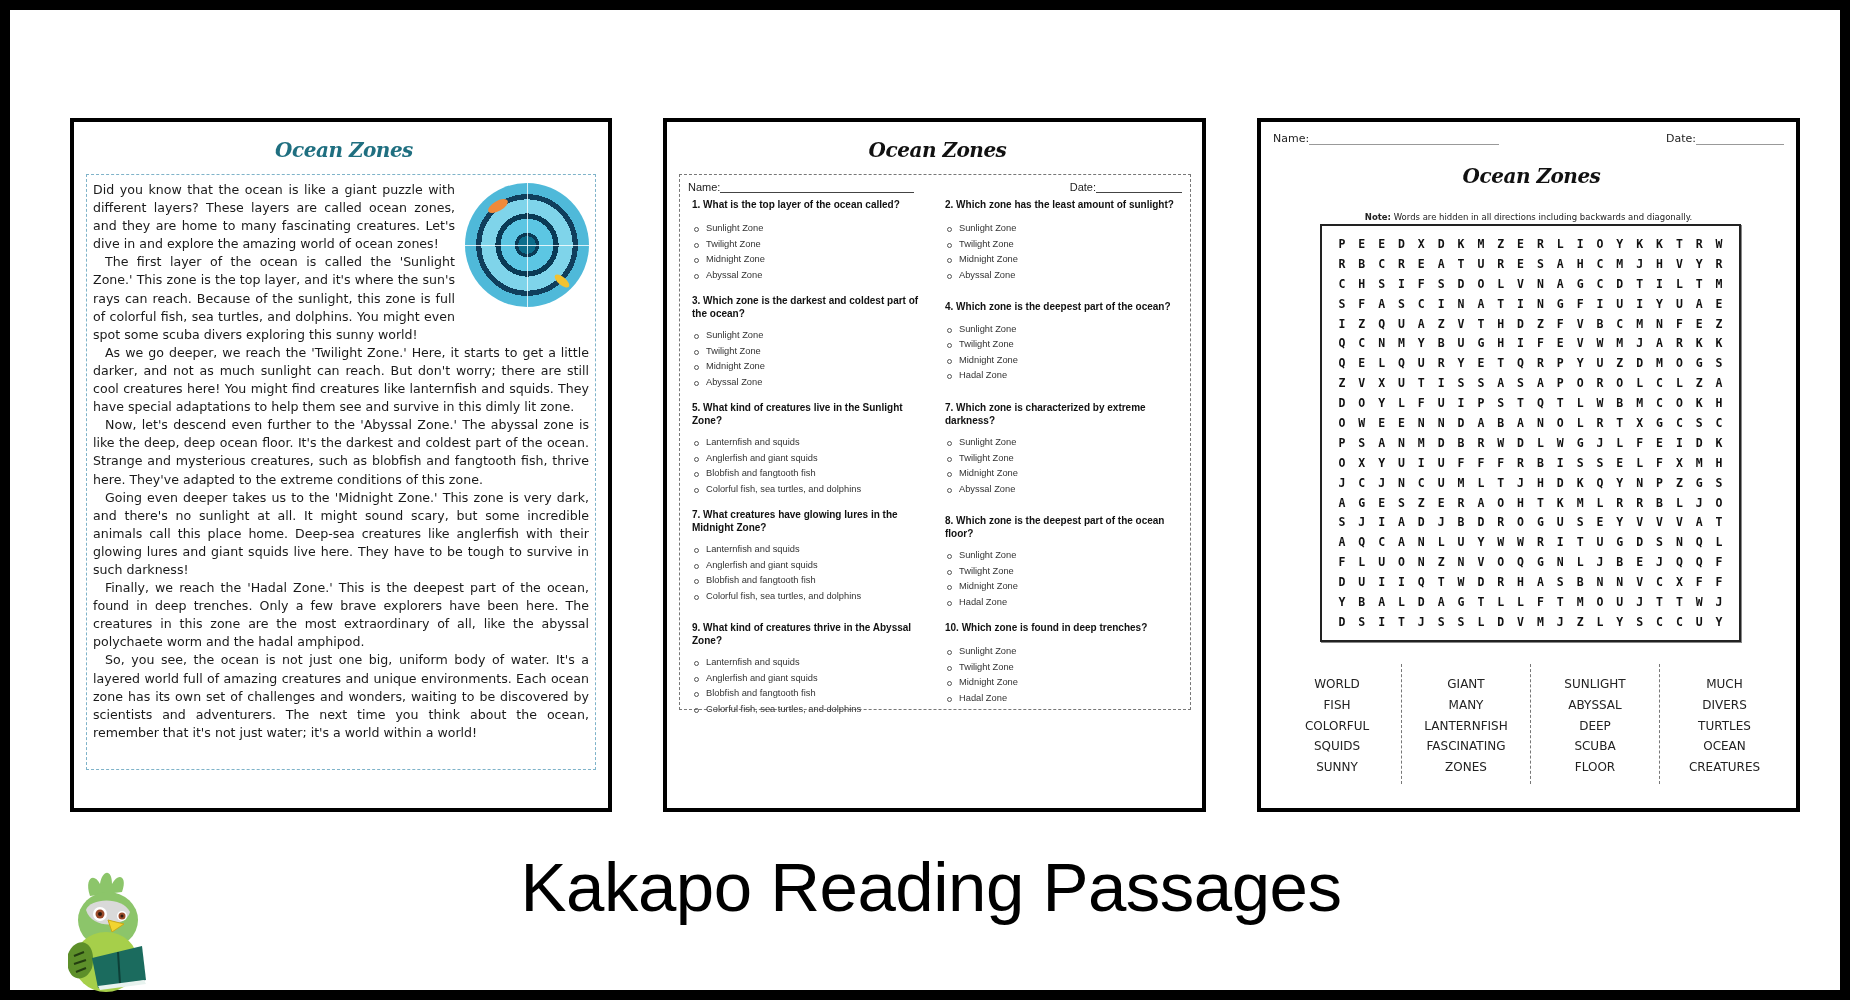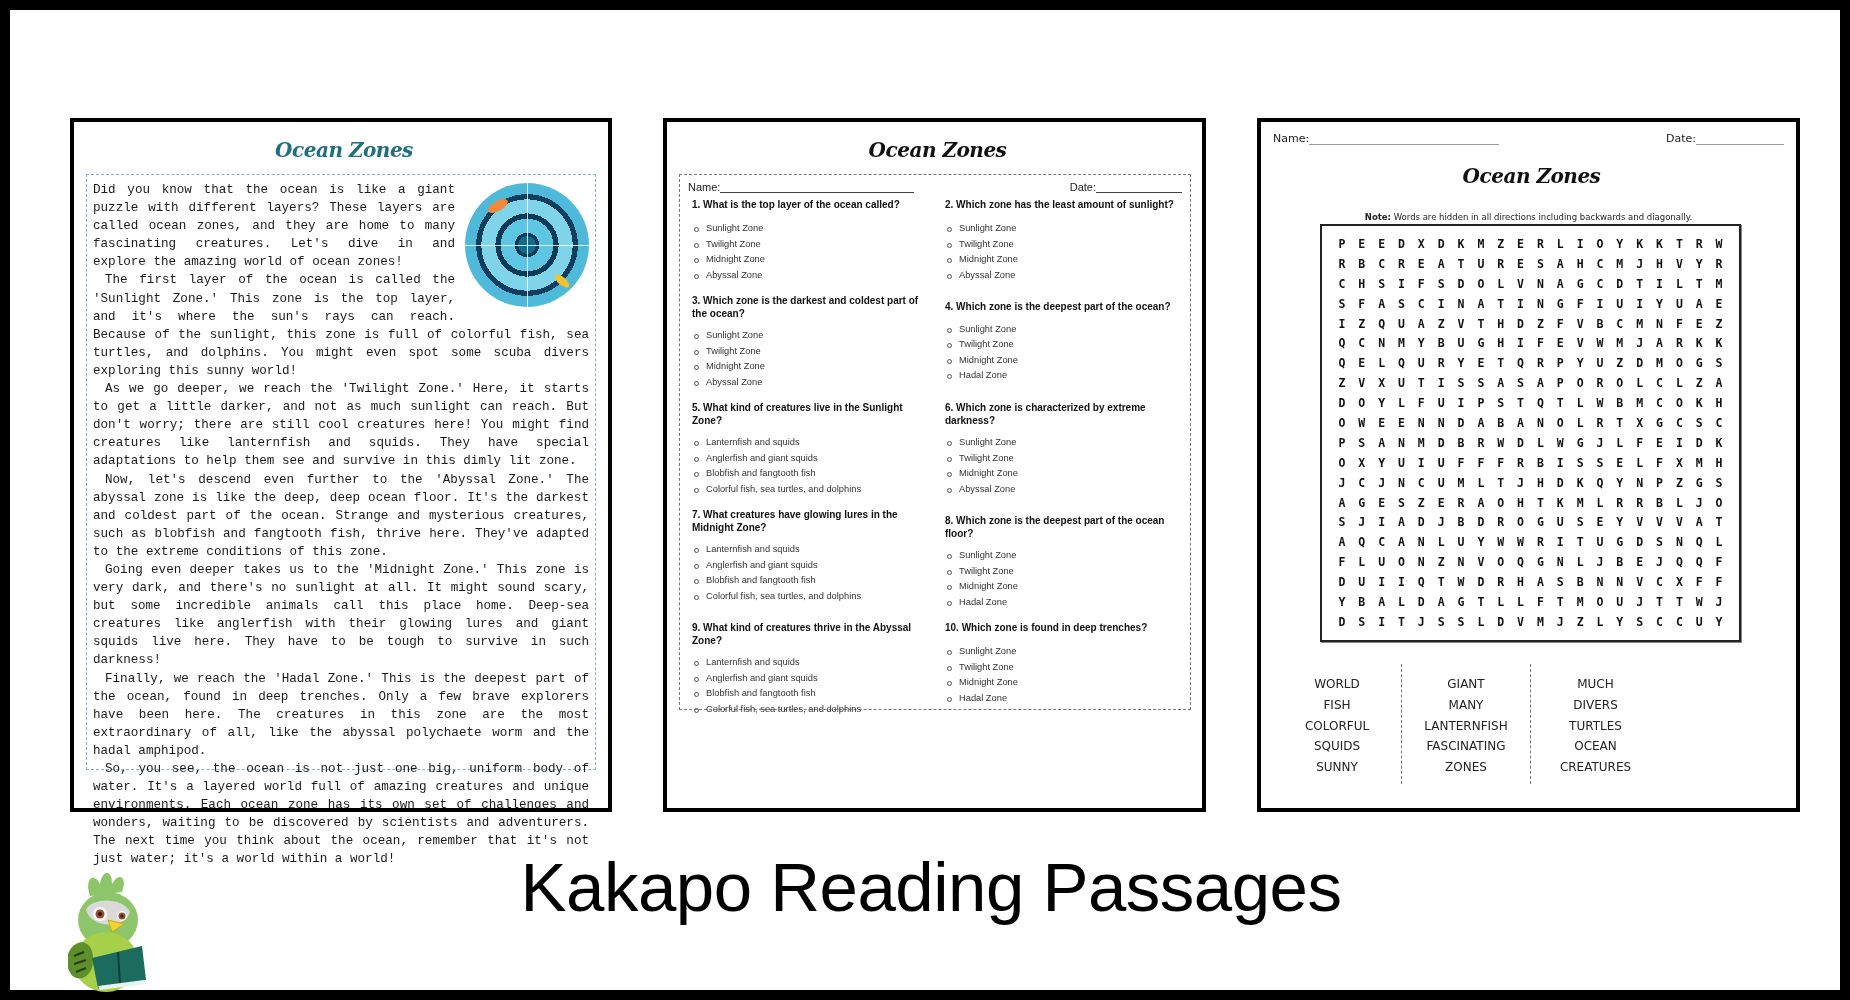--- a/index.html
+++ b/index.html
@@ -11,21 +11,21 @@
   #page1 { left: 60px; width: 542px; }
   #page2 { left: 653px; width: 543px; }
   #page3 { left: 1247px; width: 543px; }
 
   .script-title { font-family: "DejaVu Serif", serif; font-style: italic; font-weight: bold; font-size: 20px; text-align: center; letter-spacing: -0.5px; padding-left: 6px; }
 
   
   #page1 .script-title { position: absolute; top: 16px; left: 0; right: 0; color: #1f6f80; }
   .passage-box { position: absolute; left: 12px; top: 52px; width: 510px; height: 596px; border: 1px dashed #7fb3c9; padding: 6px 6px 0 6px; }
   .passage { font-size: 12.6px; line-height: 18.1px; text-align: justify; color: #1a1a1a; }
-  .passage p { text-indent: 12px; font-family: Liberation Mono, monospace; }
+  .passage p { text-indent: 12px; }
   .passage p:first-of-type { text-indent: 0; }
   .ocean-illus { float: right; width: 124px; height: 124px; margin: 2px 0 4px 10px; border-radius: 50%; position: relative;
     background: radial-gradient(circle, #0c6e8c 0 10%, #0a3a55 10% 14%, #5cc6e3 14% 30%, #0a3a55 30% 36%, #7fd4ea 36% 52%, #103e5c 52% 58%, #4fb9d9 58% 74%, #0b2f4b 74% 82%, #bfe9f5 82% 88%, #0d3d5f 88% 100%); }
   .ocean-illus::before { content: ""; position: absolute; left: 50%; top: -6px; bottom: -6px; width: 1px; background: rgba(255,255,255,0.8); }
   .ocean-illus::after { content: ""; position: absolute; top: 50%; left: -6px; right: -6px; height: 1px; background: rgba(255,255,255,0.8); }
   .fish-a { position: absolute; left: 22px; top: 18px; width: 22px; height: 10px; background: #f08a3a; border-radius: 50%; transform: rotate(-30deg); }
   .fish-b { position: absolute; right: 18px; bottom: 22px; width: 18px; height: 8px; background: #f2c230; border-radius: 50%; transform: rotate(40deg); }
 
   
   #page2 .script-title { position: absolute; top: 16px; left: 0; right: 0; color: #111; }
@@ -126,21 +126,21 @@
         <div class="q">
           <div class="q-text">5. What kind of creatures live in the Sunlight Zone?</div>
           <ul>
             <li>Lanternfish and squids</li>
             <li>Anglerfish and giant squids</li>
             <li>Blobfish and fangtooth fish</li>
             <li>Colorful fish, sea turtles, and dolphins</li>
           </ul>
         </div>
         <div class="q">
-          <div class="q-text">6. Which zone is characterized by extreme darkness?</div>
+          <div class="q-text">7. Which zone is characterized by extreme darkness?</div>
           <ul>
             <li>Sunlight Zone</li>
             <li>Twilight Zone</li>
             <li>Midnight Zone</li>
             <li>Abyssal Zone</li>
           </ul>
         </div>
         <div class="q">
           <div class="q-text">7. What creatures have glowing lures in the Midnight Zone?</div>
           <ul>
@@ -597,20 +597,27 @@
         <div>COLORFUL</div>
         <div>SQUIDS</div>
         <div>SUNNY</div>
       </div>
       <div class="ws-col">
         <div>GIANT</div>
         <div>MANY</div>
         <div>LANTERNFISH</div>
         <div>FASCINATING</div>
         <div>ZONES</div>
+      </div>
+      <div class="ws-col">
+        <div>SUNLIGHT</div>
+        <div>ABYSSAL</div>
+        <div>DEEP</div>
+        <div>SCUBA</div>
+        <div>FLOOR</div>
       </div>
       <div class="ws-col">
         <div>MUCH</div>
         <div>DIVERS</div>
         <div>TURTLES</div>
         <div>OCEAN</div>
         <div>CREATURES</div>
       </div>
     </div>
   </div>

